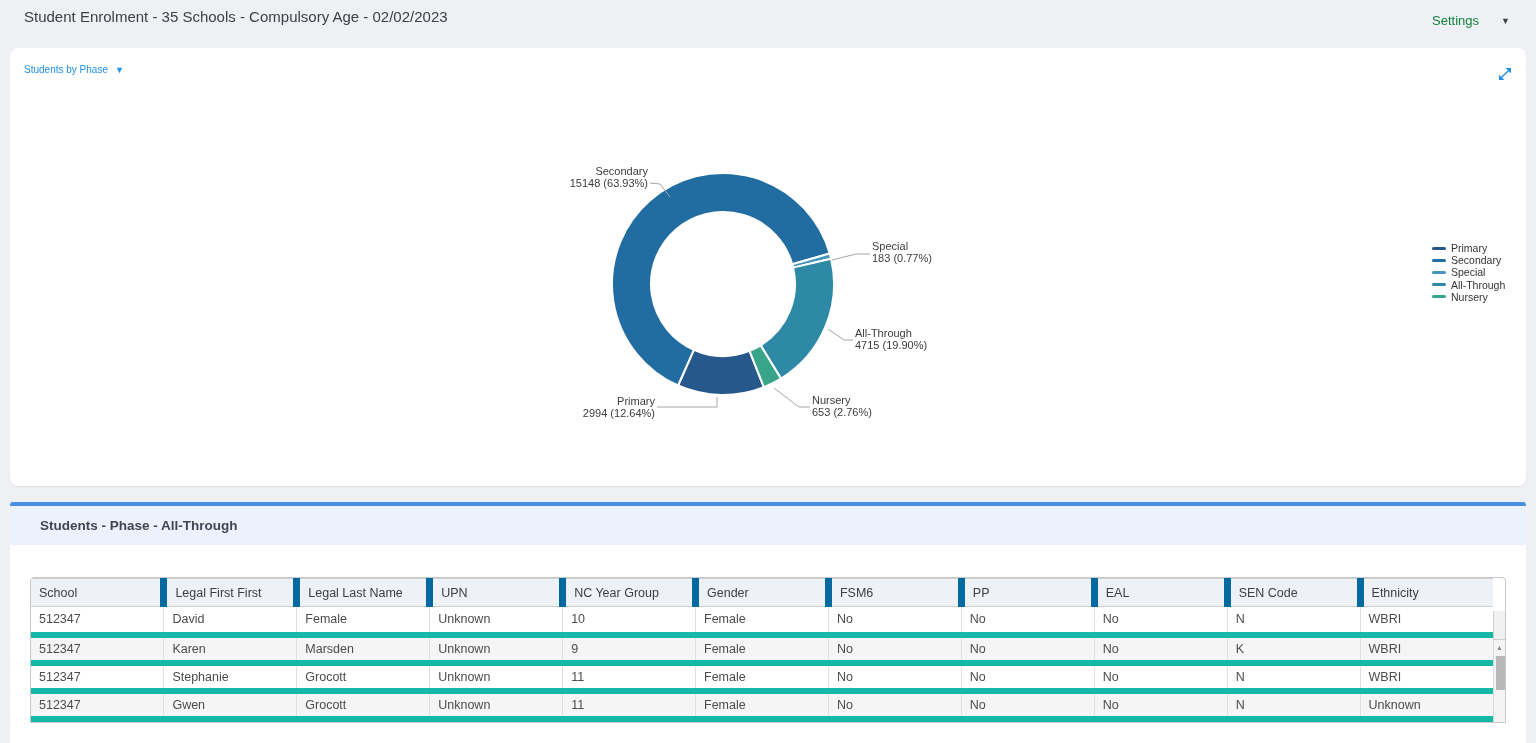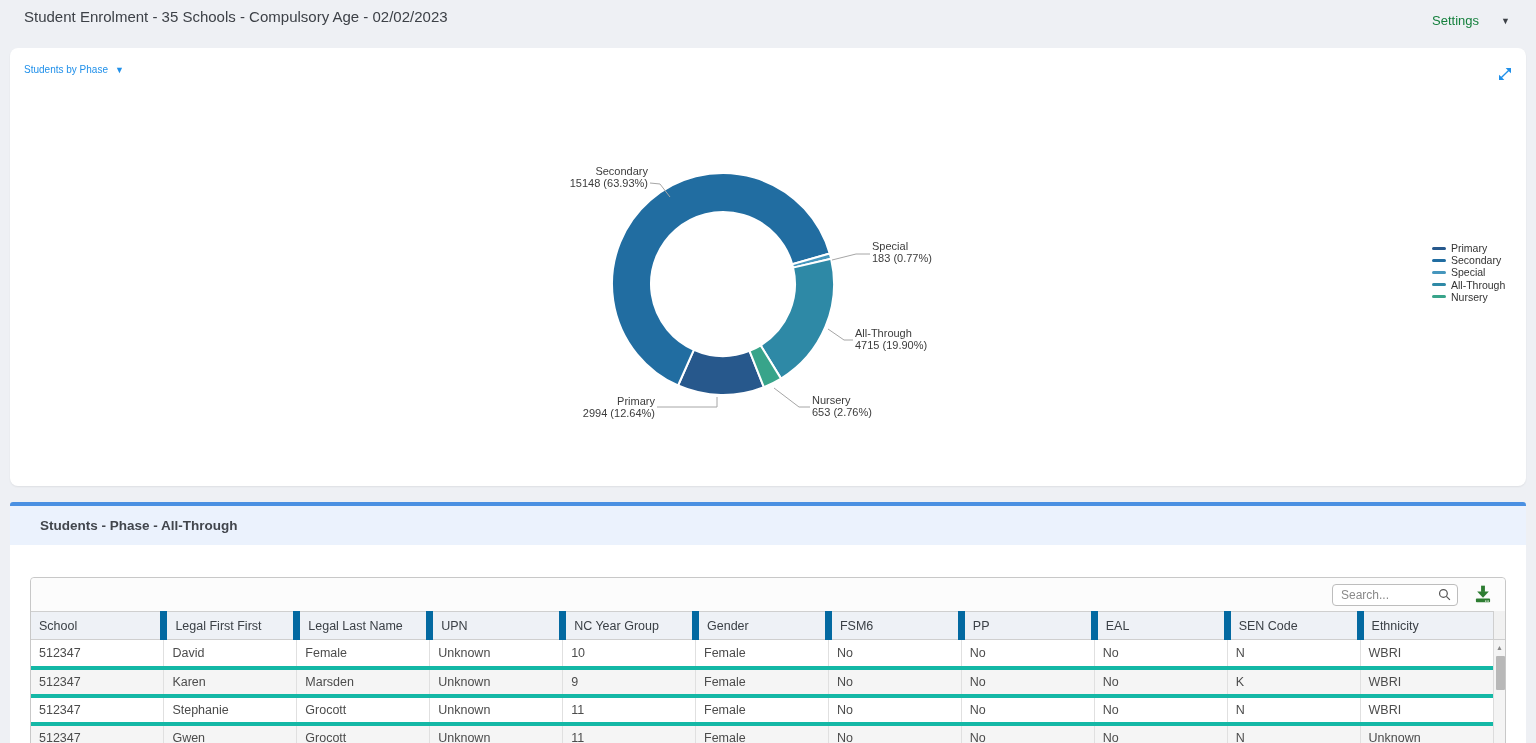--- a/index.html
+++ b/index.html
@@ -51,21 +51,21 @@
   .search-box .mag { position:absolute; right:6px; top:4px; width:14px; height:14px; pointer-events:none; }
   .download-btn { position:absolute; right:9px; top:3px; width:26px; height:26px; border:none; background:transparent; cursor:pointer; padding:3px; }
   table { width:calc(100% - 12px); border-collapse:collapse; table-layout:fixed; }
   thead th {
     height:28px; background:#eef1f6; border-top:1px solid #cfcfcf; border-bottom:1px solid #cfcfcf;
     border-right:7px solid #0369a1; font-size:12.5px; font-weight:500; color:#3b4046;
     text-align:left; padding:0 8px; cursor:pointer; white-space:nowrap; overflow:hidden;
   }
   thead th:last-child { border-right:none; }
   tbody td {
-    height:28px; border-right:1px solid #e0e0e0; border-bottom:4px solid #14b8a6;
+    height:28px; border-right:1px solid #e0e0e0; border-bottom:6px solid #14b8a6;
     font-size:12.5px; color:#4c4c4c; padding:0 8px; white-space:nowrap; overflow:hidden;
   }
   tbody td:last-child { border-right:none; }
   tbody tr:nth-child(even) { background:#f5f5f5; }
   
   .vscroll { position:absolute; right:0; top:33px; bottom:0; width:12px; }
   .vscroll .corner { height:29px; background:#f1f1f1; border-left:1px solid #cfcfcf; border-bottom:1px solid #cfcfcf; }
   .vscroll .track { position:absolute; top:29px; bottom:0; left:0; right:0; background:#f4f4f4; border-left:1px solid #dcdcdc; }
   .vscroll .arrow { display:block; text-align:center; font-size:7px; color:#888; padding-top:4px; cursor:pointer; }
   .vscroll .thumb { position:absolute; left:1.5px; top:16px; width:9px; height:34px; background:#b8b8b8; border-radius:1px; cursor:pointer; }
@@ -132,38 +132,20 @@
       </div>
     </div>
 </div>
 
 <div class="section-accent" id="section-accent" style="background: rgb(74, 144, 226);"></div>
 <div class="section-header">
   <div class="lbl">Students - Phase - All-Through</div>
 </div>
 <div class="section-body">
   <div class="table-wrap">
-    <div class="toolbar">
-      <div class="search-box">
-        <input type="text" placeholder="Search..." style="">
-        <svg class="mag" viewBox="0 0 16 16">
-          <circle cx="6.2" cy="6.2" r="4.4" fill="none" stroke="#555" stroke-width="1.4"></circle>
-          <line x1="9.6" y1="9.6" x2="13.6" y2="13.6" stroke="#555" stroke-width="1.4"></line>
-        </svg>
-      </div>
-      <button class="download-btn">
-        <svg viewBox="0 0 24 24">
-          <rect x="9.7" y="2" width="4.6" height="7.5" fill="#2e7d32"></rect>
-          <polygon points="5,9 19,9 12,16.5" fill="#2e7d32"></polygon>
-          <rect x="3.5" y="17.5" width="17" height="4.5" rx="1" fill="#2e7d32"></rect>
-          <rect x="14.5" y="19.8" width="1.6" height="1.4" fill="#ffffff"></rect>
-          <rect x="17.3" y="19.8" width="1.6" height="1.4" fill="#ffffff"></rect>
-        </svg>
-      </button>
-    </div>
     <table>
       <thead>
           <tr id="head-row">
             <th>School</th>
             <th>Legal First First</th>
             <th>Legal Last Name</th>
             <th>UPN</th>
             <th>NC Year Group</th>
             <th>Gender</th>
             <th>FSM6</th>

